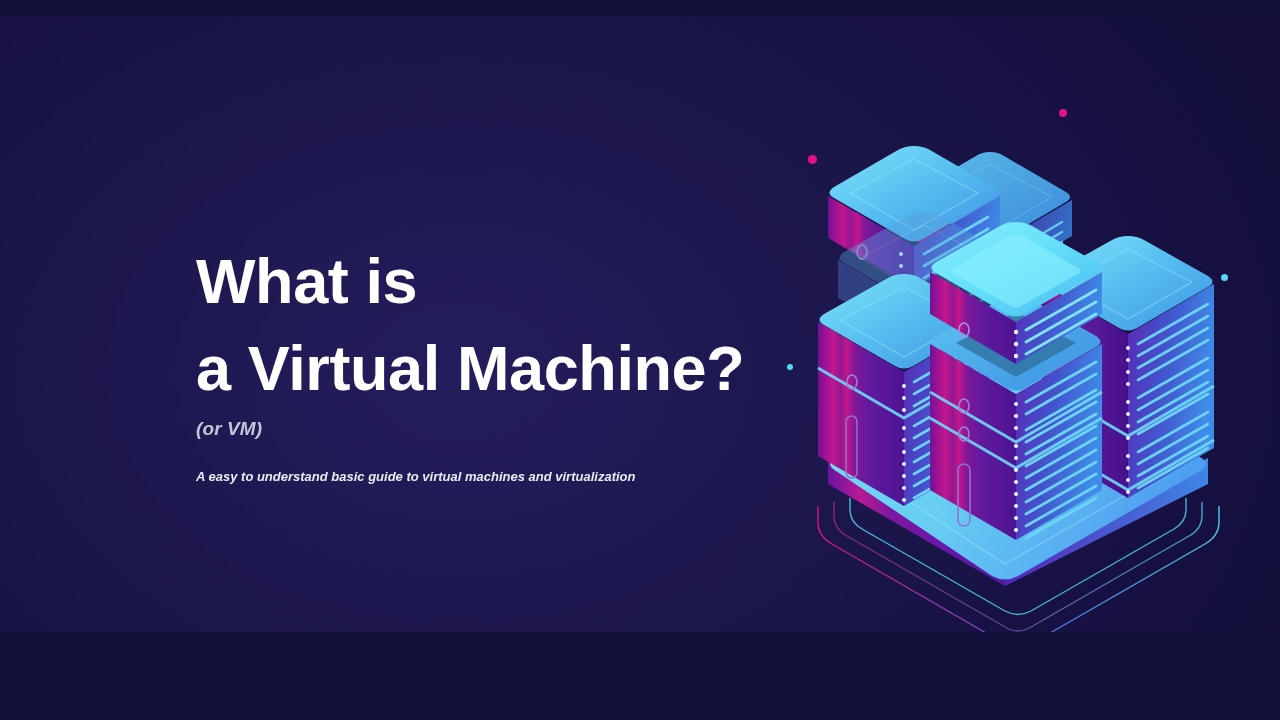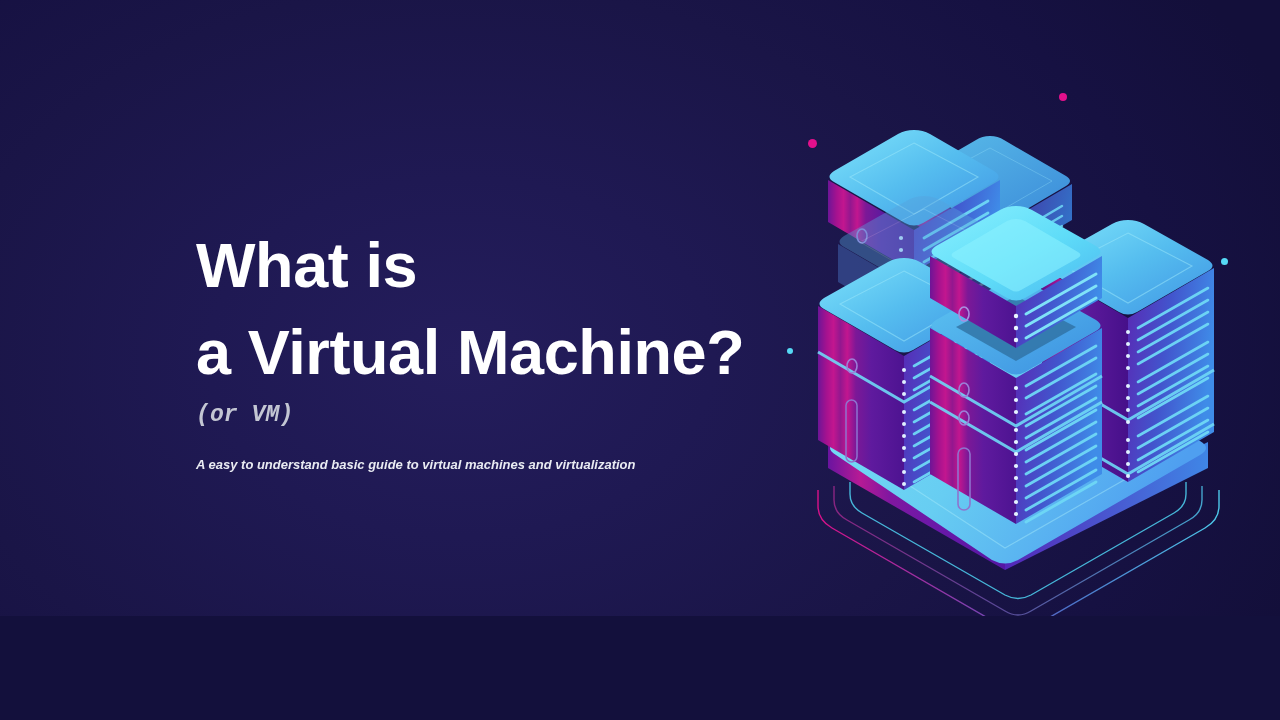--- a/index.html
+++ b/index.html
@@ -14,20 +14,21 @@
     height: 616px;
     overflow: hidden;
     font-family: "Liberation Sans", sans-serif;
     background:
       radial-gradient(ellipse 900px 640px at 36% 58%,
         #241d5c 0%,
         #1f1953 28%,
         #1a1547 58%,
         #161142 80%,
         #130f3a 100%);
+    margin-top: 16px;
   }
 
   
   .dot {
     position: absolute;
     border-radius: 50%;
   }
   .dot-pink  { background: #e3108c; }
   .dot-cyan  { background: #56d9f5; }
 
@@ -44,25 +45,24 @@
     color: #ffffff;
     font-size: 63px;
     line-height: 1.38;
     font-weight: bold;
     letter-spacing: -0.4px;
     white-space: pre-line;
   }
   .or-vm {
     margin: 6px 0 0 0;
     color: #c3c6d3;
-    font-size: 23px;
+    font-size: 19px;
     font-weight: bold;
     font-style: italic;
     letter-spacing: 0.1px;
-    font-family: Liberation Mono, monospace;
   }
   .subtitle {
     margin: 27px 0 0 0;
     color: #e9ebf2;
     font-size: 13px;
     line-height: 1.48;
     font-weight: bold;
     font-style: italic;
     max-width: 600px;
   }

